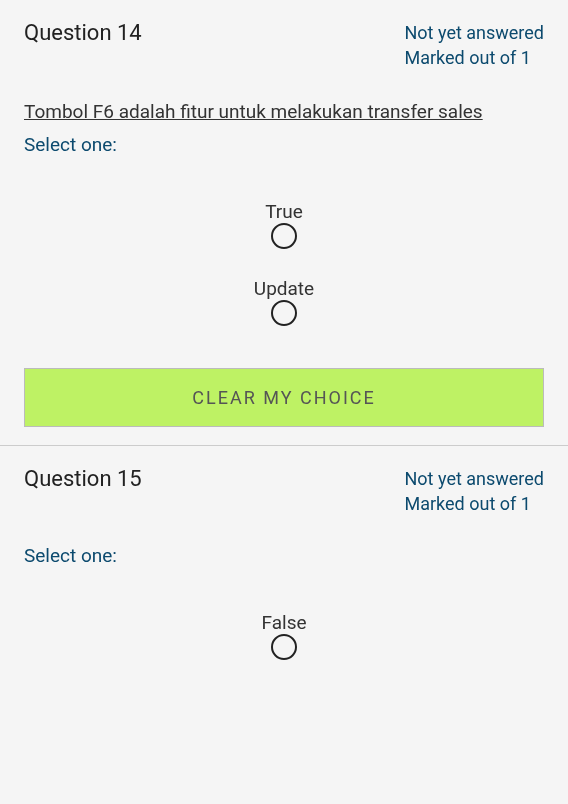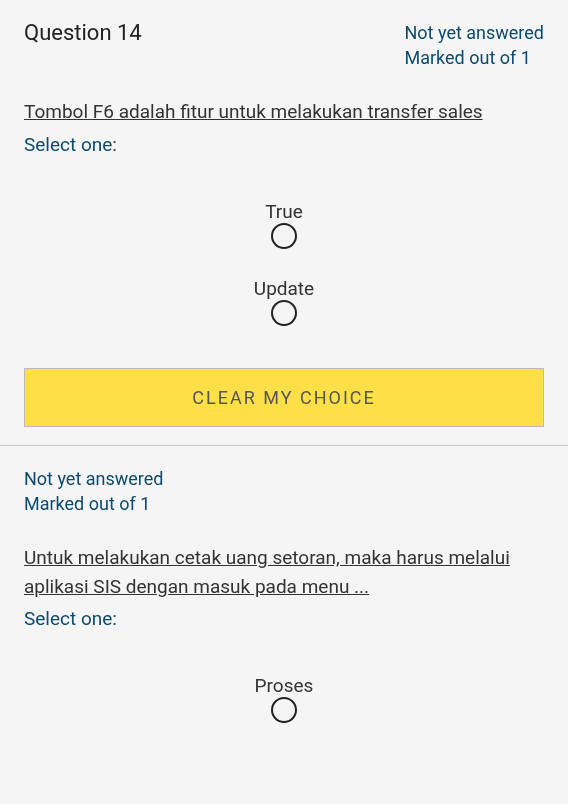--- a/index.html
+++ b/index.html
@@ -66,21 +66,21 @@
       border-radius: 50%;
       flex-shrink: 0;
     }
     .clear-button {
       display: block;
       width: calc(100% - 48px);
       margin: 18px 24px 0 24px;
       padding: 18px 0;
       text-align: center;
       border: 1px solid #bbb;
-      background: #fde047;
+      background: #bef264;
       color: #555;
       font-size: 18px;
       letter-spacing: 2px;
       cursor: pointer;
       font-family: inherit;
     }
     .divider {
       height: 1px;
       background: #ccc;
       margin: 18px 0 0 0;
@@ -110,26 +110,26 @@
     <span class="radio-circle"></span>
   </div>
 </div>
 
 <button class="clear-button">CLEAR MY CHOICE</button>
 
 <div class="divider"></div>
 
 <div class="question-block">
   <div class="question-header">
+    <div class="question-title">Question 15</div>
     <div class="question-status">
       <div>Not yet answered</div>
       <div>Marked out of 1</div>
     </div>
   </div>
-  <div class="question-text">Untuk melakukan cetak uang setoran, maka harus melalui aplikasi SIS dengan masuk pada menu ...</div>
   <div class="select-one">Select one:</div>
 
 
   <div class="option-row">
-    <span class="option-label">Proses</span>
+    <span class="option-label">False</span>
     <span class="radio-circle"></span>
   </div>
 </div>
 
 </body></html>

